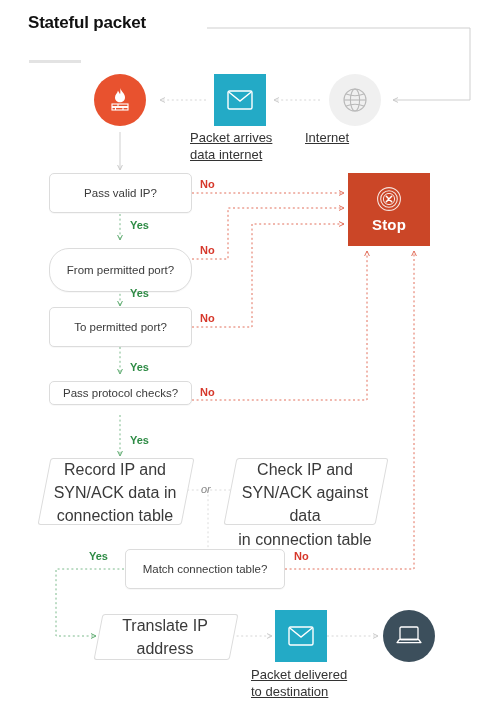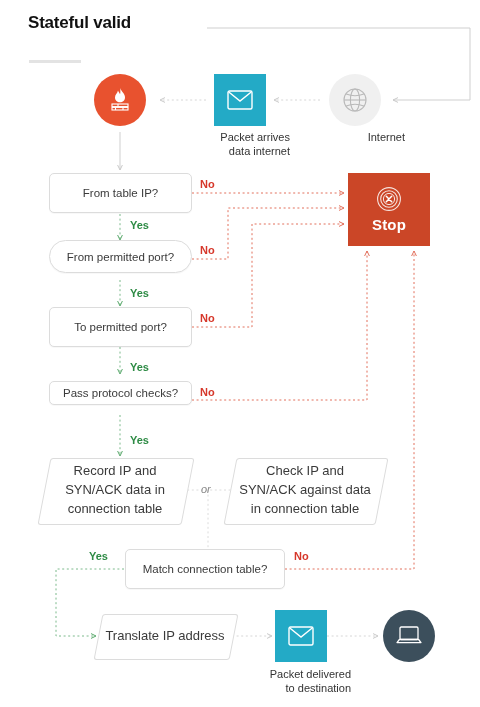--- a/index.html
+++ b/index.html
@@ -31,28 +31,28 @@
     text-align:center;font-size:11.5px;color:#3a3a3a;
     box-shadow:0 1px 1px rgba(0,0,0,0.03);
   }
 
   
   .para-wrap{position:absolute;}
   .para-bg{position:absolute;left:0;top:0;width:100%;height:100%;
            background:#fff;border:1px solid #dcdcdc;
            transform:skewX(-11deg);border-radius:3px;}
   .para-txt{position:relative;z-index:2;width:100%;height:100%;
-            display:flex;align-items:center;justify-content:center;
-            text-align:center;font-size:13px;line-height:1.45;color:#3a3a3a;}
+            display:flex;align-items:flex-start;justify-content:center;
+            text-align:center;font-size:16px;line-height:1.45;color:#3a3a3a;}
 
   
   .circ{border-radius:50%;display:flex;align-items:center;justify-content:center;}
   .sq{display:flex;align-items:center;justify-content:center;}
 
-  .cap{position:absolute;text-align:right;font-size:11px;line-height:1.3;color:#333;}
+  .cap{position:absolute;text-align:left;font-size:13px;line-height:1.3;color:#333;text-decoration:underline;}
 
   
   .stop{
     background:#cb4627;display:flex;flex-direction:column;
     align-items:center;justify-content:center;color:#fff;
   }
   .stop-label{font-size:15px;font-weight:bold;letter-spacing:0.2px;margin-top:4px;}
 
   
   .lbl{position:absolute;font-size:11px;font-weight:bold;}
@@ -62,21 +62,21 @@
 
   svg.wires{position:absolute;left:0;top:0;width:480px;height:707px;
             pointer-events:none;overflow:visible;}
 </style>
 </head>
 <body>
 
 <div id="diagram">
 
   <div class="title">
-    <span>Stateful valid</span><br>
+    <span>Stateful packet</span><br>
   </div>
   <div class="title-rule"></div>
 
   <svg class="wires" viewBox="0 0 480 707">
     <defs>
       <marker id="ag" markerWidth="7" markerHeight="7" refX="5.4" refY="3" orient="auto">
         <path d="M0.4,0.6 L5.4,3 L0.4,5.4" fill="none" stroke="#c9c9c9" stroke-width="1"></path>
       </marker>
       <marker id="ar" markerWidth="7" markerHeight="7" refX="5.4" refY="3" orient="auto">
         <path d="M0.4,0.6 L5.4,3 L0.4,5.4" fill="none" stroke="#e2705c" stroke-width="1"></path>
@@ -158,26 +158,26 @@
     <svg width="26" height="26" viewBox="0 0 26 26">
       <circle cx="13" cy="13" r="11.4" fill="none" stroke="#fff" stroke-width="1.1" opacity="0.85"></circle>
       <circle cx="13" cy="13" r="8.3" fill="none" stroke="#fff" stroke-width="1.1" opacity="0.85"></circle>
       <circle cx="13" cy="13" r="5.6" fill="none" stroke="#fff" stroke-width="1" opacity="0.85"></circle>
       <path d="M10.3,10.3 L15.7,15.7 M15.7,10.3 L10.3,15.7" stroke="#fff" stroke-width="1.5" stroke-linecap="round"></path>
     </svg>
     <div class="stop-label">Stop</div>
   </div>
 
   <div class="node rbox" style="left:49px;top:173px;width:143px;height:40px;">
-    <span>From table IP?</span>
+    <span>Pass valid IP?</span>
   </div>
   <div class="lbl lbl-yes" style="left:130px;top:219px;">Yes</div>
   <div class="lbl lbl-no" style="left:200px;top:178px;">No</div>
 
-  <div class="node rbox" style="left:49px;top:240px;width:143px;height:33px;border-radius:20px;">
+  <div class="node rbox" style="left:49px;top:248px;width:143px;height:44px;border-radius:20px;">
     <span>From permitted port?</span>
   </div>
   <div class="lbl lbl-yes" style="left:130px;top:287px;">Yes</div>
   <div class="lbl lbl-no" style="left:200px;top:244px;">No</div>
 
   <div class="node rbox" style="left:49px;top:307px;width:143px;height:40px;">
     <span>To permitted port?</span>
   </div>
   <div class="lbl lbl-yes" style="left:130px;top:361px;">Yes</div>
   <div class="lbl lbl-no" style="left:200px;top:312px;">No</div>

